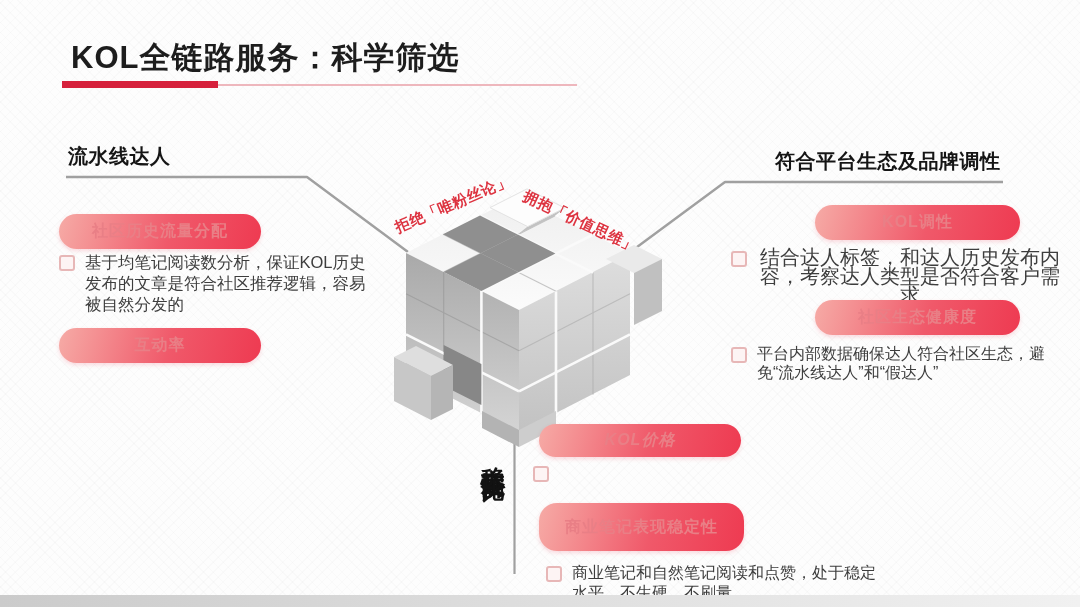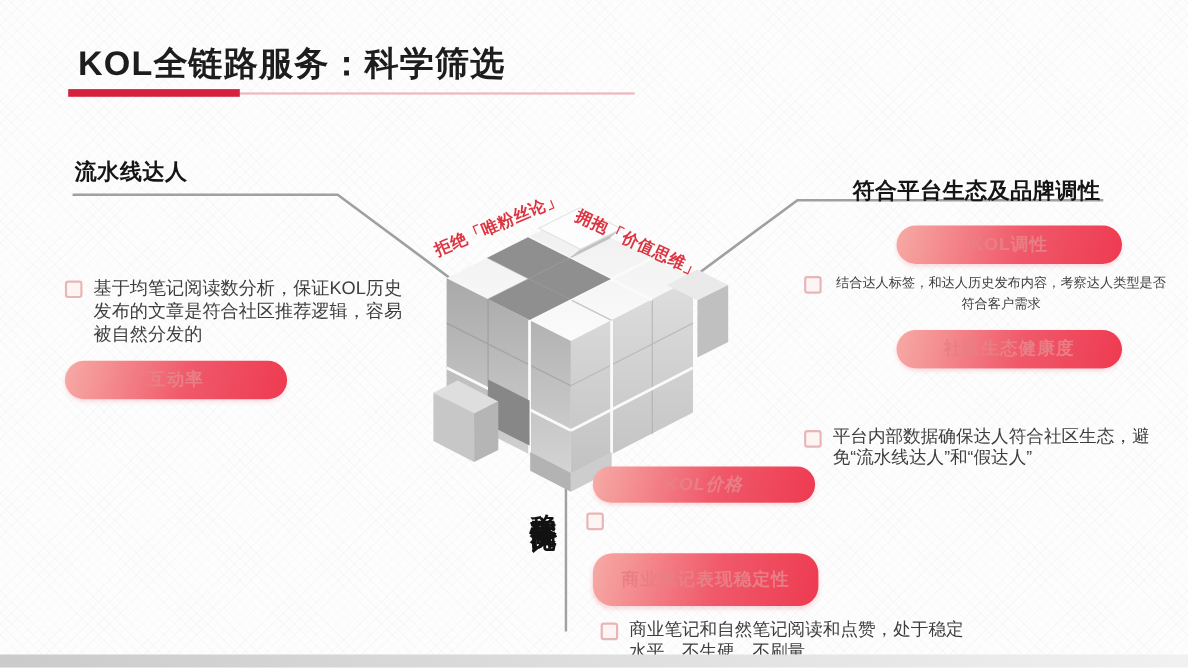--- a/index.html
+++ b/index.html
@@ -143,37 +143,38 @@
 
   <div class="abs title">KOL全链路服务：科学筛选</div>
   <div class="abs rule-thin"></div>
   <div class="abs rule-thick"></div>
 
   <div class="abs diag" style="left:396px;top:219px;transform:rotate(-23deg);">拒绝「唯粉丝论」</div>
   <div class="abs diag" style="left:524px;top:186px;transform:rotate(25deg);">拥抱「价值思维」</div>
 
   <div class="abs heading" style="left:68px;top:143px;">流水线达人</div>
 
+  <div class="abs pill" style="left:59px;top:214px;width:202px;">社区历史流量分配</div>
   <div class="abs bullet" style="left:59px;top:252px;width:312px;">
     <span class="cb"></span>
     <p>基于均笔记阅读数分析，保证KOL历史发布的文章是符合社区推荐逻辑，容易被自然分发的</p>
   </div>
 
   <div class="abs pill" style="left:59px;top:328px;width:202px;">互动率</div>
 
-  <div class="abs heading" style="left:775px;top:160px;">符合平台生态及品牌调性</div>
+  <div class="abs heading" style="left:775px;top:148px;">符合平台生态及品牌调性</div>
 
   <div class="abs pill" style="left:815px;top:205px;width:205px;">KOL调性</div>
   <div class="abs bullet center-text" style="left:731px;top:248px;width:332px;">
     <span class="cb"></span>
-    <p style="flex:1;font-size:12px;line-height:19px;">结合达人标签，和达人历史发布内容，考察达人类型是否符合客户需求</p>
+    <p style="flex:1;font-size:20px;line-height:19px;">结合达人标签，和达人历史发布内容，考察达人类型是否符合客户需求</p>
   </div>
 
   <div class="abs pill" style="left:815px;top:300px;width:205px;">社区生态健康度</div>
-  <div class="abs bullet" style="left:731px;top:344px;width:332px;margin-top:44px;">
+  <div class="abs bullet" style="left:731px;top:344px;width:332px;">
     <span class="cb"></span>
     <p style="font-size:16px;line-height:19px;">平台内部数据确保达人符合社区生态，避免“流水线达人”和“假达人”</p>
   </div>
 
   <div class="abs vlabel">稳定高性价比</div>
 
   <div class="abs pill" style="left:539px;top:424px;width:202px;height:33px;font-style:italic;">KOL价格</div>
   <div class="abs bullet" style="left:533px;top:463px;width:260px;">
     <span class="cb"></span>
   </div>

